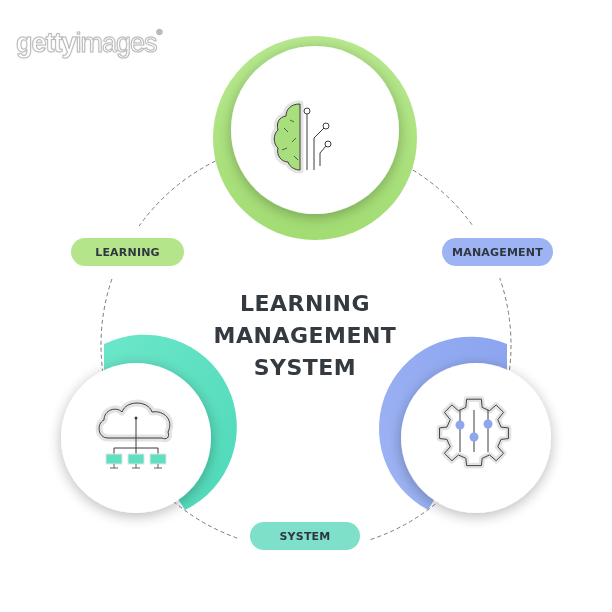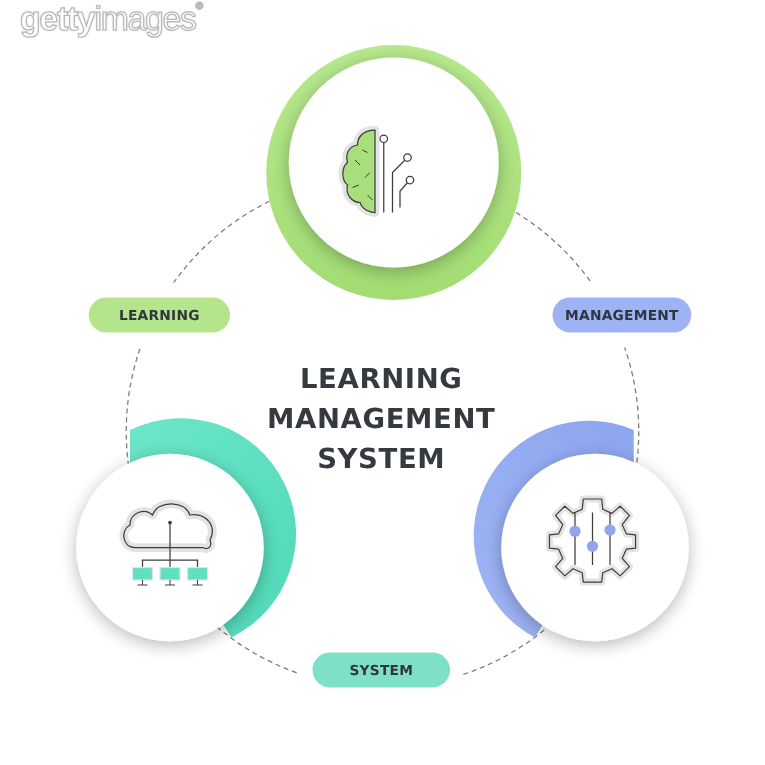--- a/index.html
+++ b/index.html
@@ -1,21 +1,21 @@
 <!DOCTYPE html>
 <html><head>
   <meta charset="utf-8">
   <style>
     html, body { margin: 0; padding: 0; }
     body {
       width: 612px; height: 612px; background: #ffffff; position: relative; overflow: hidden;
       font-family: "DejaVu Sans", sans-serif;
     }
     .watermark {
-      position: absolute; left: 16px; top: 0; font-family: "Liberation Sans", sans-serif;
+      position: absolute; left: 16px; top: 28px; font-family: "Liberation Sans", sans-serif;
       font-size: 27px; font-weight: bold; letter-spacing: -1px; color: #ffffff;
       -webkit-text-stroke: 1px #b8b8b8; text-shadow: 0 0 2px #cfcfcf;
     }
     .watermark .light { font-weight: normal; }
     .watermark sup { font-size: 8px; vertical-align: top; }
     svg.diagram { position: absolute; left: 0; top: 0; }
     .pill {
       position: absolute; height: 28px; border-radius: 14px; display: flex; align-items: center;
       justify-content: center; font-family: "DejaVu Sans", sans-serif; font-weight: bold;
       font-size: 11px; color: #2f3640; letter-spacing: 0.2px;

